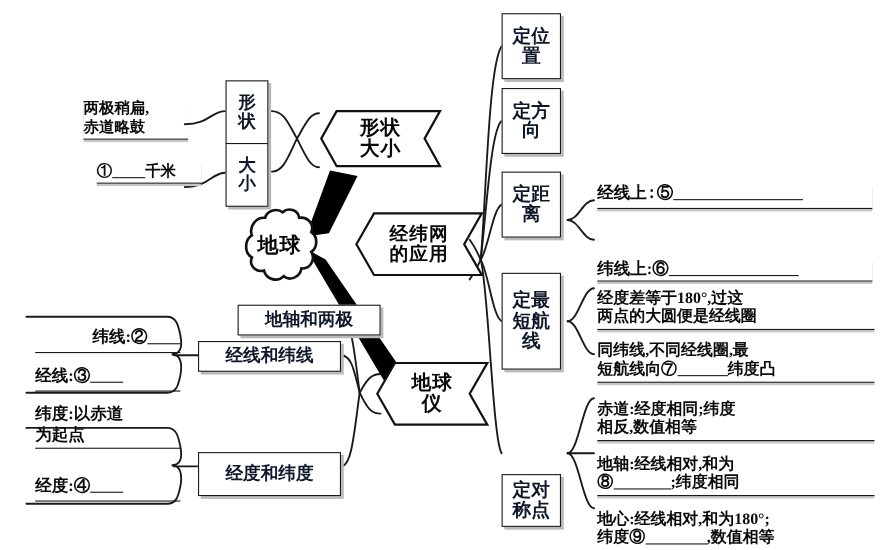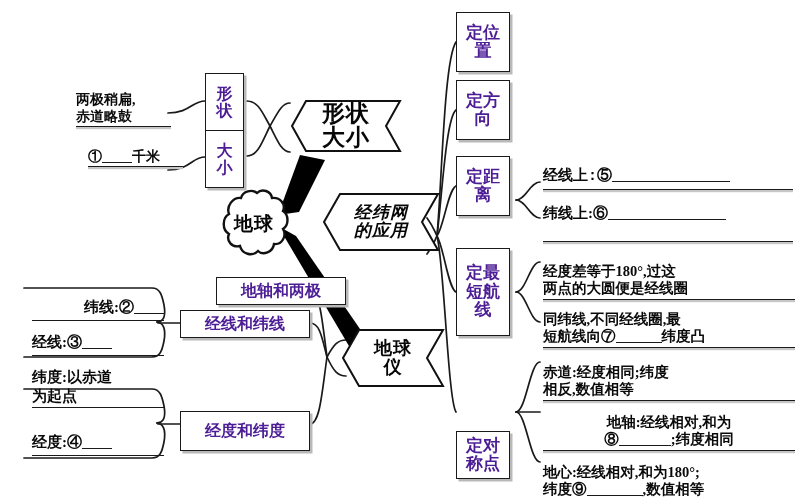--- a/index.html
+++ b/index.html
@@ -15,21 +15,21 @@
     overflow:hidden;
   }
   #wires{position:absolute;left:0;top:0;width:801px;height:500px;}
 
   
   .nd{
     position:absolute;
     box-sizing:border-box;
     display:flex;align-items:center;justify-content:center;
     text-align:center;
-    color:#4c1d95;
+    color:#0f172a;
     font-weight:700;
     line-height:1.08;
     letter-spacing:0px;
     white-space:pre-line;
   }
 
   
   .boxr{
     border:1.6px solid #1a1a1a;
     background:#ffffff;
@@ -151,25 +151,25 @@
                C34,69 24,66 22,58 C14,60 8,53 11,46
                C4,42 4,30 11,26 C8,18 15,9 23,10 Z" fill="#ffffff" stroke="#111111" stroke-width="2.4"></path>
     </svg>
     <div class="ctxt">地球</div>
   </div>
 
   <div class="banner" style="left:290px;top:95px;width:112px;height:62px;">
     <svg width="112" height="62" viewBox="0 0 112 62" xmlns="http://www.w3.org/2000/svg">
       <path d="M2,31 L16,6 L110,6 L96,31 L110,56 L16,56 Z" fill="#ffffff" stroke="#111111" stroke-width="2"></path>
     </svg>
-    <div class="btxt" style="font-size:23px;padding-right:8px;">形状
+    <div class="btxt" style="font-size:18px;padding-right:8px;">形状
 大小</div>
   </div>
 
-  <div class="banner" style="left:322px;top:189px;width:118px;height:66px;font-style:italic;">
+  <div class="banner" style="left:322px;top:189px;width:118px;height:66px;">
     <svg width="118" height="66" viewBox="0 0 118 66" xmlns="http://www.w3.org/2000/svg">
       <path d="M2,33 L18,5 L116,5 L100,33 L116,61 L18,61 Z" fill="#ffffff" stroke="#111111" stroke-width="2"></path>
     </svg>
     <div class="btxt" style="font-size:17px;padding-right:10px;">经纬网
 的应用</div>
   </div>
 
   <div class="banner" style="left:341px;top:325px;width:104px;height:66px;">
     <svg width="104" height="66" viewBox="0 0 104 66" xmlns="http://www.w3.org/2000/svg">
       <path d="M2,33 L18,5 L102,5 L86,33 L102,61 L18,61 Z" fill="#ffffff" stroke="#111111" stroke-width="2"></path>
@@ -201,38 +201,38 @@
   <div class="nd boxr" style="left:456px;top:248px;width:54px;height:88px;font-size:17px;">定最
 短航
 线</div>
   <div class="nd boxr" style="left:456px;top:383px;width:54px;height:48px;font-size:17px;margin-top:48px;">定对
 称点</div>
 
   <div class="leaf" style="left:543px;top:150px;width:250px;font-size:15px;font-family:Liberation Mono, monospace;">
     <span class="ul" style="padding-bottom:2px;"><span>经线上:⑤</span><span class="blank" style="width:118px;"></span></span>
   </div>
   <div class="leaf" style="left:543px;top:186px;width:250px;font-size:15px;">
-    <span class="ul" style="padding-bottom:18px;"><span>纬线上:⑥</span><span class="blank" style="width:118px;"></span></span>
+    <span class="ul" style="padding-bottom:0;margin-top:32px;"><span>纬线上:⑥</span><span class="blank" style="width:118px;"></span></span>
   </div>
 
   <div class="leaf" style="left:543px;top:245px;width:252px;font-size:14.5px;">
     <span class="ul" style="padding-bottom:1px;">经度差等于180°,过这
 两点的大圆便是经线圈</span>
   </div>
   <div class="leaf" style="left:543px;top:293px;width:252px;font-size:14.5px;">
     <span class="ul" style="padding-bottom:1px;"><span>同纬线,不同经线圈,最
 短航线向⑦</span><span class="blank" style="width:46px;"></span><span>纬度凸</span></span>
   </div>
 
   <div class="leaf" style="left:543px;top:346px;width:252px;font-size:14.5px;">
     <span class="ul" style="padding-bottom:1px;">赤道:经度相同;纬度
 相反,数值相等</span>
   </div>
   <div class="leaf" style="left:543px;top:396px;width:252px;font-size:14.5px;">
-    <span class="ul" style="padding-bottom:1px;text-align:center;"><span>地轴:经线相对,和为
+    <span class="ul" style="padding-bottom:1px;"><span>地轴:经线相对,和为
 ⑧</span><span class="blank" style="width:52px;"></span><span>;纬度相同</span></span>
   </div>
   <div class="leaf" style="left:543px;top:446px;width:252px;font-size:14.5px;">
     <span class="ul" style="padding-bottom:1px;"><span>地心:经线相对,和为180°;
 纬度⑨</span><span class="blank" style="width:56px;"></span><span>,数值相等</span></span>
   </div>
 
   <div class="nd boxr thin" style="left:180px;top:277px;width:130px;height:28px;font-size:16px;margin-left:36px;">地轴和两极</div>
   <div class="nd boxr thin" style="left:180px;top:310px;width:130px;height:28px;font-size:16px;">经线和纬线</div>
   <div class="nd boxr thin" style="left:180px;top:411px;width:130px;height:40px;font-size:16px;">经度和纬度</div>

